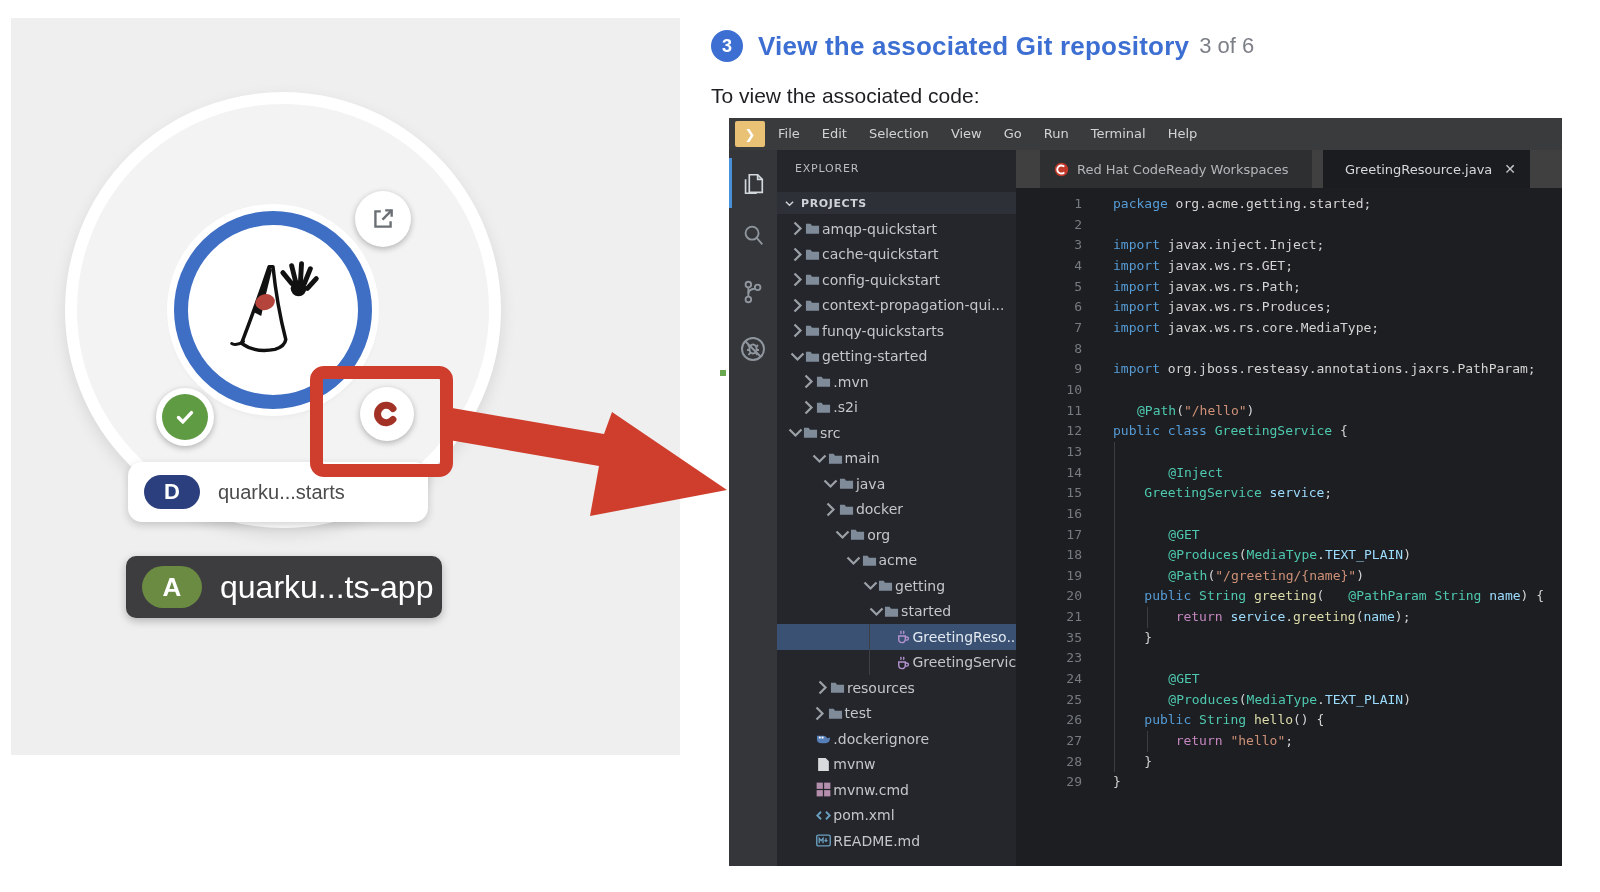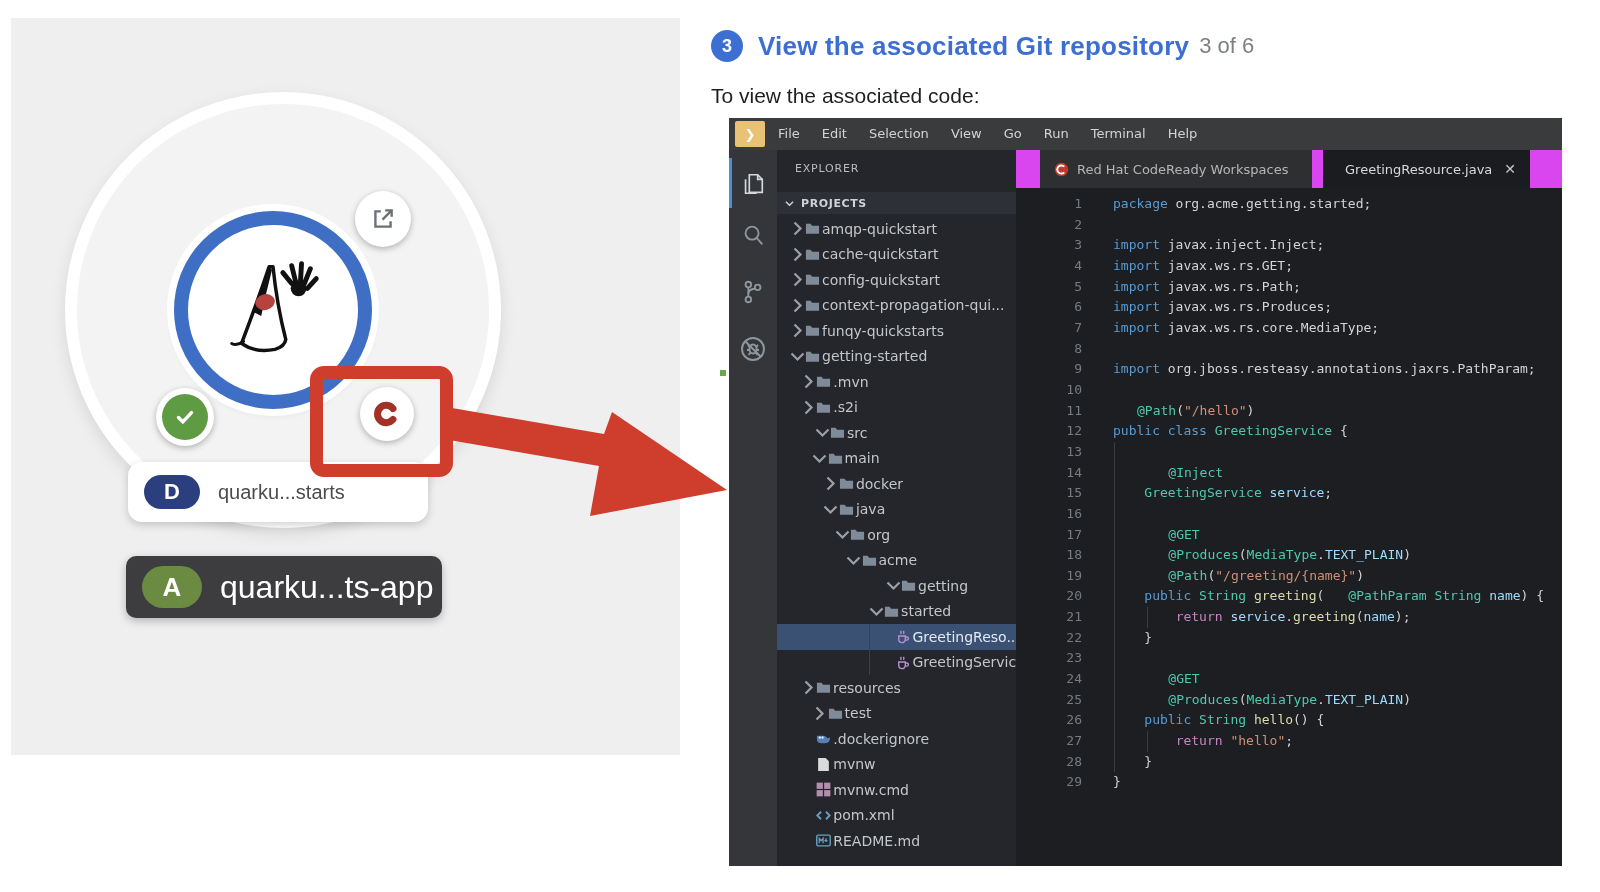--- a/index.html
+++ b/index.html
@@ -69,21 +69,21 @@
       align-items:center;padding-left:4px;cursor:pointer;}
   .sb-section .lbl{font-size:11px;font-weight:bold;letter-spacing:.6px;color:#cfd2d6;margin-left:4px;}
   .tree{position:absolute;left:0;top:66px;right:0;bottom:0;}
   .trow{height:25.5px;display:flex;align-items:center;cursor:pointer;color:#c3c6ca;font-size:14px;white-space:nowrap;}
   .trow.sel{background:#3a5174;color:#e3e9f1;}
   .tchev{width:16px;flex:none;display:flex;align-items:center;justify-content:center;}
   .ticon{width:17px;flex:none;display:flex;align-items:center;}
   .tguide{position:absolute;left:92px;width:1px;background:#3c4046;}
 
   .editor{flex:1;position:relative;background:#1d1e21;overflow:hidden;}
-  .tabbar{position:absolute;left:0;top:0;right:0;height:38px;background:#d946ef;}
+  .tabbar{position:absolute;left:0;top:0;right:0;height:38px;background:#404040;}
   .tab{position:absolute;top:0;height:38px;display:flex;align-items:center;padding:0 14px;box-sizing:border-box;
       font-size:13px;cursor:pointer;}
   .tab .tlabel{margin-left:8px;}
   .tab-inactive{background:#2e2f31;color:#b4b6b9;}
   .tab-active{background:#1b1c1f;color:#d6d8db;}
   .tab-close{margin-left:12px;color:#c5c7ca;font-size:14px;cursor:pointer;}
 
   .codearea{position:absolute;left:0;top:38px;right:0;bottom:0;padding-top:6px;
       font-family:"DejaVu Sans Mono", monospace;font-size:13px;line-height:20.65px;cursor:text;}
   .cline{display:flex;white-space:pre;}
@@ -318,21 +318,21 @@
                   <path d="M3 1 L7 5 L3 9" fill="none" stroke="#9aa0a6" stroke-width="1.5"></path>
                 </svg>
               </span>
               <span class="ticon">
                 <svg class="ic" width="15" height="15" viewBox="0 0 16 14">
                   <path d="M1 2 h5 l1.5 2 H15 v8.5 H1 z" fill="#7f8b99"></path>
                 </svg>
               </span>
               <span>.s2i</span>
             </div>
-            <div class="trow" style="padding-left:37px">
+            <div class="trow" style="padding-left:10px">
               <span class="tchev">
                 <svg class="ic" width="15" height="15" viewBox="0 0 10 10">
                   <path d="M1 3 L5 7 L9 3" fill="none" stroke="#9aa0a6" stroke-width="1.5"></path>
                 </svg>
               </span>
               <span class="ticon">
                 <svg class="ic" width="15" height="15" viewBox="0 0 16 14">
                   <path d="M1 2 h5 l1.5 2 H15 v8.5 H1 z" fill="#7f8b99"></path>
                 </svg>
               </span>
@@ -347,43 +347,43 @@
               <span class="ticon">
                 <svg class="ic" width="15" height="15" viewBox="0 0 16 14">
                   <path d="M1 2 h5 l1.5 2 H15 v8.5 H1 z" fill="#7f8b99"></path>
                 </svg>
               </span>
               <span>main</span>
             </div>
             <div class="trow" style="padding-left:45.900000000000006px">
               <span class="tchev">
                 <svg class="ic" width="15" height="15" viewBox="0 0 10 10">
+                  <path d="M1 3 L5 7 L9 3" fill="none" stroke="#9aa0a6" stroke-width="1.5"></path>
+                </svg>
+              </span>
+              <span class="ticon">
+                <svg class="ic" width="15" height="15" viewBox="0 0 16 14">
+                  <path d="M1 2 h5 l1.5 2 H15 v8.5 H1 z" fill="#7f8b99"></path>
+                </svg>
+              </span>
+              <span>java</span>
+            </div>
+            <div class="trow" style="padding-left:45.900000000000006px">
+              <span class="tchev">
+                <svg class="ic" width="15" height="15" viewBox="0 0 10 10">
                   <path d="M3 1 L7 5 L3 9" fill="none" stroke="#9aa0a6" stroke-width="1.5"></path>
                 </svg>
               </span>
               <span class="ticon">
                 <svg class="ic" width="15" height="15" viewBox="0 0 16 14">
                   <path d="M1 2 h5 l1.5 2 H15 v8.5 H1 z" fill="#7f8b99"></path>
                 </svg>
               </span>
               <span>docker</span>
             </div>
-            <div class="trow" style="padding-left:45.900000000000006px">
-              <span class="tchev">
-                <svg class="ic" width="15" height="15" viewBox="0 0 10 10">
-                  <path d="M1 3 L5 7 L9 3" fill="none" stroke="#9aa0a6" stroke-width="1.5"></path>
-                </svg>
-              </span>
-              <span class="ticon">
-                <svg class="ic" width="15" height="15" viewBox="0 0 16 14">
-                  <path d="M1 2 h5 l1.5 2 H15 v8.5 H1 z" fill="#7f8b99"></path>
-                </svg>
-              </span>
-              <span>java</span>
-            </div>
             <div class="trow" style="padding-left:57.2px">
               <span class="tchev">
                 <svg class="ic" width="15" height="15" viewBox="0 0 10 10">
                   <path d="M1 3 L5 7 L9 3" fill="none" stroke="#9aa0a6" stroke-width="1.5"></path>
                 </svg>
               </span>
               <span class="ticon">
                 <svg class="ic" width="15" height="15" viewBox="0 0 16 14">
                   <path d="M1 2 h5 l1.5 2 H15 v8.5 H1 z" fill="#7f8b99"></path>
                 </svg>
@@ -396,21 +396,21 @@
                   <path d="M1 3 L5 7 L9 3" fill="none" stroke="#9aa0a6" stroke-width="1.5"></path>
                 </svg>
               </span>
               <span class="ticon">
                 <svg class="ic" width="15" height="15" viewBox="0 0 16 14">
                   <path d="M1 2 h5 l1.5 2 H15 v8.5 H1 z" fill="#7f8b99"></path>
                 </svg>
               </span>
               <span>acme</span>
             </div>
-            <div class="trow" style="padding-left:108px">
+            <div class="trow" style="padding-left:85px">
               <span class="tchev">
                 <svg class="ic" width="15" height="15" viewBox="0 0 10 10">
                   <path d="M1 3 L5 7 L9 3" fill="none" stroke="#9aa0a6" stroke-width="1.5"></path>
                 </svg>
               </span>
               <span class="ticon">
                 <svg class="ic" width="15" height="15" viewBox="0 0 16 14">
                   <path d="M1 2 h5 l1.5 2 H15 v8.5 H1 z" fill="#7f8b99"></path>
                 </svg>
               </span>
@@ -448,21 +448,21 @@
                 <svg class="ic" width="15" height="15" viewBox="0 0 16 16">
                   <g fill="none" stroke="#b492cf" stroke-width="1.5">
                     <path d="M4 7.5 h7 v3.5 a3.5 3.5 0 0 1 -7 0 z"></path>
                     <path d="M11 8.5 h1.6 a1.7 1.7 0 0 1 0 3.4 h-1.6"></path>
                     <path d="M6 2 q1 1.6 0 3.2 M9 2 q1 1.6 0 3.2"></path>
                   </g>
                 </svg>
               </span>
               <span>GreetingServic...</span>
             </div>
-            <div class="trow" style="padding-left:23px">
+            <div class="trow" style="padding-left:37px">
               <span class="tchev">
                 <svg class="ic" width="15" height="15" viewBox="0 0 10 10">
                   <path d="M3 1 L7 5 L3 9" fill="none" stroke="#9aa0a6" stroke-width="1.5"></path>
                 </svg>
               </span>
               <span class="ticon">
                 <svg class="ic" width="15" height="15" viewBox="0 0 16 14">
                   <path d="M1 2 h5 l1.5 2 H15 v8.5 H1 z" fill="#7f8b99"></path>
                 </svg>
               </span>
@@ -574,21 +574,21 @@
             <div class="cline"><span class="ln">12</span><span class="lt"><span class="tk-kw">public class</span><span class="tk-pl"> </span><span class="tk-type">GreetingService</span><span class="tk-pl"> {</span></span></div>
             <div class="cline"><span class="ln">13</span><span class="lt"></span></div>
             <div class="cline"><span class="ln">14</span><span class="lt"><span class="tk-pl">    </span><span class="tk-ann">@Inject</span></span></div>
             <div class="cline"><span class="ln">15</span><span class="lt"><span class="tk-pl">    </span><span class="tk-type">GreetingService</span><span class="tk-pl"> </span><span class="tk-var">service</span><span class="tk-pl">;</span></span></div>
             <div class="cline"><span class="ln">16</span><span class="lt"></span></div>
             <div class="cline"><span class="ln">17</span><span class="lt"><span class="tk-pl">    </span><span class="tk-ann">@GET</span></span></div>
             <div class="cline"><span class="ln">18</span><span class="lt"><span class="tk-pl">    </span><span class="tk-ann">@Produces</span><span class="tk-pl">(</span><span class="tk-type">MediaType</span><span class="tk-pl">.</span><span class="tk-const">TEXT_PLAIN</span><span class="tk-pl">)</span></span></div>
             <div class="cline"><span class="ln">19</span><span class="lt"><span class="tk-pl">    </span><span class="tk-ann">@Path</span><span class="tk-pl">(</span><span class="tk-str">"/greeting/{name}"</span><span class="tk-pl">)</span></span></div>
             <div class="cline"><span class="ln">20</span><span class="lt"><span class="tk-pl">    </span><span class="tk-kw">public</span><span class="tk-pl"> </span><span class="tk-type">String</span><span class="tk-pl"> </span><span class="tk-fn">greeting</span><span class="tk-pl">(</span><span class="tk-ann">@PathParam</span><span class="tk-pl"> </span><span class="tk-type">String</span><span class="tk-pl"> </span><span class="tk-var">name</span><span class="tk-pl">) {</span></span></div>
             <div class="cline"><span class="ln">21</span><span class="lt"><span class="tk-pl">        </span><span class="tk-ctrl">return</span><span class="tk-pl"> </span><span class="tk-var">service</span><span class="tk-pl">.</span><span class="tk-fn">greeting</span><span class="tk-pl">(</span><span class="tk-var">name</span><span class="tk-pl">);</span></span></div>
-            <div class="cline"><span class="ln">22</span><span class="lt"><span class="tk-pl">    }</span></span></div>
+            <div class="cline"><span class="ln">35</span><span class="lt"><span class="tk-pl">    }</span></span></div>
             <div class="cline"><span class="ln">23</span><span class="lt"></span></div>
             <div class="cline"><span class="ln">24</span><span class="lt"><span class="tk-pl">    </span><span class="tk-ann">@GET</span></span></div>
             <div class="cline"><span class="ln">25</span><span class="lt"><span class="tk-pl">    </span><span class="tk-ann">@Produces</span><span class="tk-pl">(</span><span class="tk-type">MediaType</span><span class="tk-pl">.</span><span class="tk-const">TEXT_PLAIN</span><span class="tk-pl">)</span></span></div>
             <div class="cline"><span class="ln">26</span><span class="lt"><span class="tk-pl">    </span><span class="tk-kw">public</span><span class="tk-pl"> </span><span class="tk-type">String</span><span class="tk-pl"> </span><span class="tk-fn">hello</span><span class="tk-pl">() {</span></span></div>
             <div class="cline"><span class="ln">27</span><span class="lt"><span class="tk-pl">        </span><span class="tk-ctrl">return</span><span class="tk-pl"> </span><span class="tk-str">"hello"</span><span class="tk-pl">;</span></span></div>
             <div class="cline"><span class="ln">28</span><span class="lt"><span class="tk-pl">    }</span></span></div>
             <div class="cline"><span class="ln">29</span><span class="lt"><span class="tk-pl">}</span></span></div>
             <div class="iguide" style="left:97.5px;top:253.79999999999998px;height:330.4px"></div>
             <div class="iguide" style="left:131px;top:419px;height:20.65px"></div>
             <div class="iguide" style="left:131px;top:542.9px;height:20.65px"></div>

